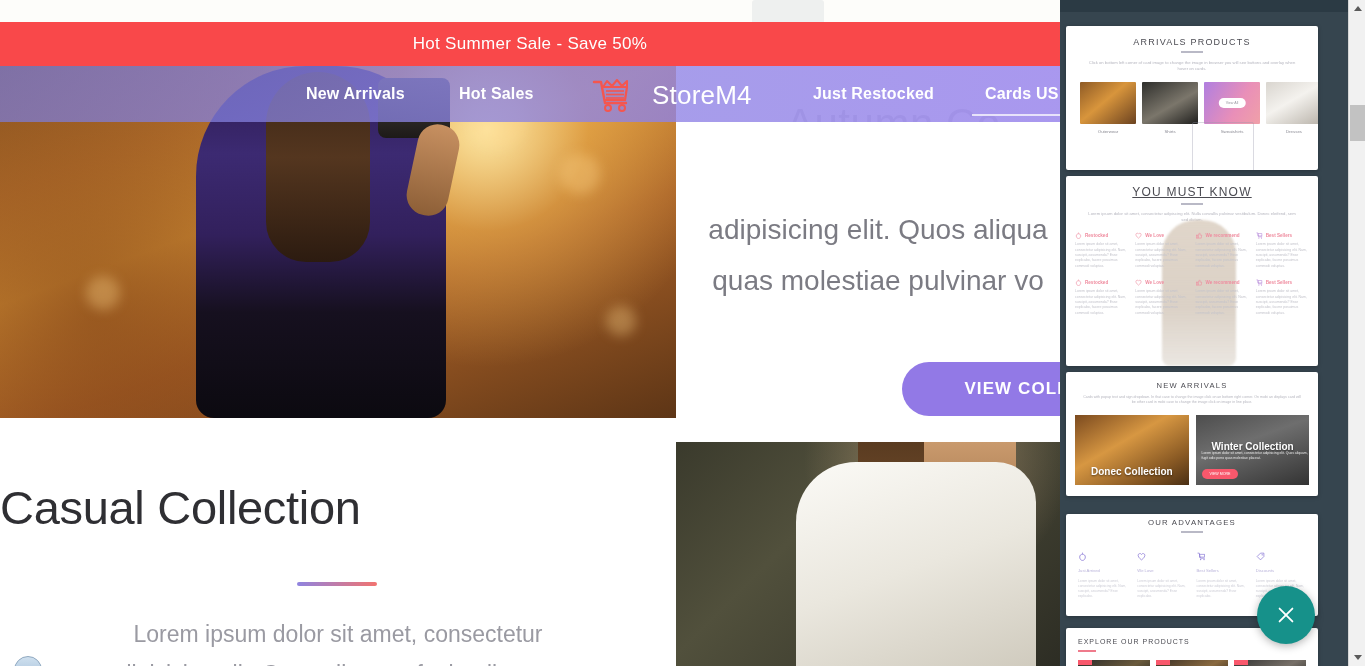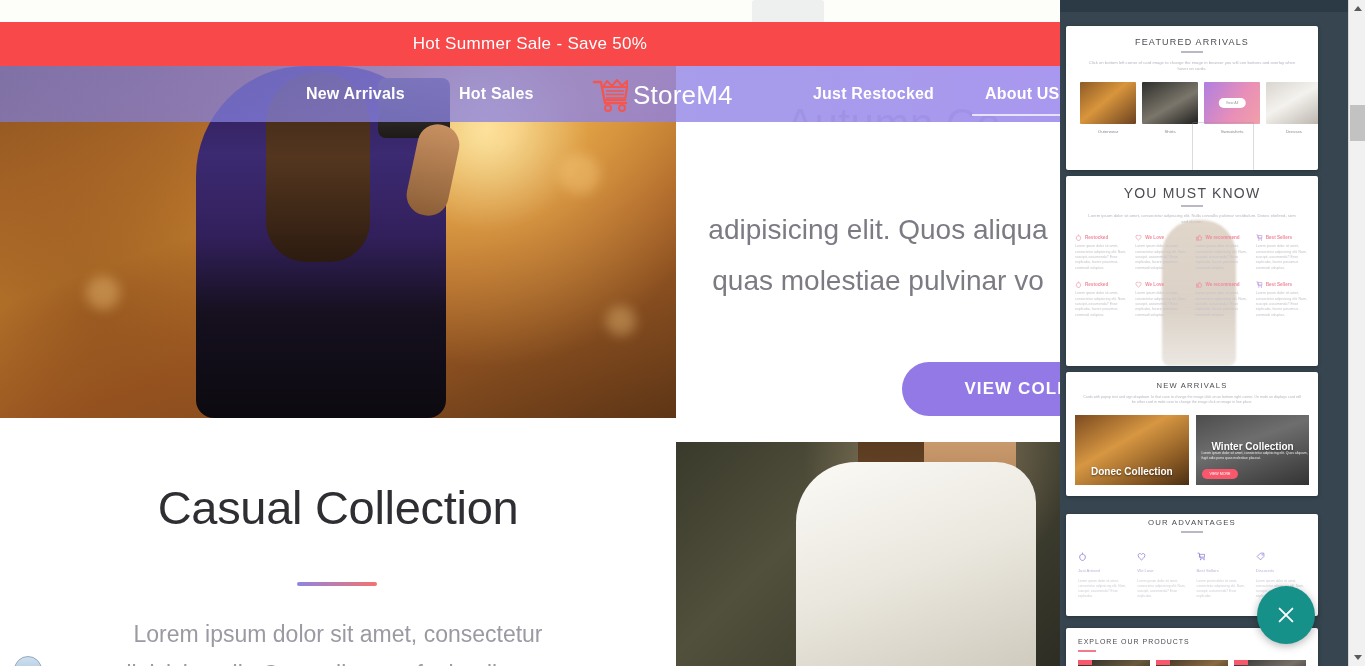--- a/index.html
+++ b/index.html
@@ -90,21 +90,21 @@
   #nav-new-arrivals{ left:306px; top:19px; }
   #nav-hot-sales{ left:459px; top:19px; }
   #nav-just-restocked{ left:813px; top:19px; }
   #nav-about-us{ left:985px; top:19px; }
   #nav-about-us-underline{
     position:absolute; left:972px; top:48px; width:88px; height:2px;
     background:rgba(255,255,255,.72);
   }
   #brand{
     position:absolute; left:592px; top:10px; height:38px;
-    display:flex; align-items:center; gap:1px; cursor:pointer;
+    display:flex; align-items:center; gap:20px; cursor:pointer;
   }
   #brand .brand-text{
     color:#ffffff; font-size:26px; font-weight:400; letter-spacing:.2px;
   }
   #cart-icon{ width:40px; height:36px; display:block; }
 
   
   #hero-ghost-title{
     position:absolute; left:786px; top:34px; z-index:4;
     font-size:42px; color:rgba(120,120,135,.30); white-space:nowrap;
@@ -128,21 +128,21 @@
     color:#fff; font-size:17px; font-weight:700; letter-spacing:1.1px;
     cursor:pointer; border:none;
   }
 
   
   #section-two{
     position:absolute; left:0; top:396px; width:1060px; height:248px;
     background:#fff;
   }
   #casual-title{
-    position:absolute; left:0; top:62px; width:676px; text-align:center;
+    position:absolute; left:0; top:62px; width:676px; text-align:left;
     font-size:47px; color:#2f2f33; font-weight:300; letter-spacing:-.3px;
   }
   #casual-divider{
     position:absolute; left:297px; top:560px; width:80px; height:4px;
     background:linear-gradient(90deg,#8f84e0 0%,#f2736f 100%);
     border-radius:2px;
   }
   #casual-text{
     position:absolute; left:0; top:196px; width:676px; text-align:center;
     font-size:23px; line-height:40px; color:#9a9aa2; font-weight:300;
@@ -223,21 +223,21 @@
     border-radius:7px; white-space:nowrap;
   }
   #ph-dresses{ background:linear-gradient(150deg,#d9d5cf 0%,#f4f2ee 45%,#b9b3aa 100%); }
   #featured-card-highlight{
     position:absolute; left:126px; top:96px; width:62px; height:60px;
     border:1px solid rgba(150,150,170,.35); border-radius:2px;
   }
 
   
   #card-must-know{ top:176px; height:190px; padding:9px 9px; position:relative; }
-  #card-must-know .blk-title{ font-size:14px; }
+  #card-must-know .blk-title{ font-size:12px;text-decoration:underline; }
   #card-must-know .blk-sub{ font-size:4.2px; margin-top:6px; padding:0 10px; }
   #mk-ghost{
     position:absolute; left:96px; top:44px; width:74px; height:146px;
     background:linear-gradient(180deg,rgba(214,200,184,.75) 0%,rgba(190,172,152,.55) 60%,rgba(205,195,182,.4) 100%);
     border-radius:34px 34px 8px 8px; filter:blur(1px);
   }
   .mk-grid{
     position:relative; display:grid; grid-template-columns:repeat(4,1fr);
     gap:7px; margin-top:9px; z-index:2;
   }
@@ -372,21 +372,21 @@
         <line x1="14" y1="17.5" x2="32" y2="17.5" stroke="#f4564f" stroke-width="1.6"></line>
         <line x1="14" y1="21" x2="32" y2="21" stroke="#f4564f" stroke-width="1.6"></line>
         <polyline points="11,10 15,4 20,9 25,3 30,9 35,4 35,10" fill="none" stroke="#f4564f" stroke-width="2" stroke-linejoin="round"></polyline>
         <circle cx="16" cy="31" r="3" fill="none" stroke="#f4564f" stroke-width="2"></circle>
         <circle cx="30" cy="31" r="3" fill="none" stroke="#f4564f" stroke-width="2"></circle>
       </svg>
       <span class="brand-text">StoreM4</span>
     </div>
 
     <a class="nav-link" id="nav-just-restocked">Just Restocked</a>
-    <a class="nav-link" id="nav-about-us">About US</a>
+    <a class="nav-link" id="nav-about-us">Cards US</a>
     <div id="nav-about-us-underline"></div>
   </nav>
 
   <div id="section-two">
     <div id="casual-title">Casual Collection</div>
     <div id="casual-text">
       <div>Lorem ipsum dolor sit amet, consectetur</div>
       <div>adipisicing elit. Quos aliquam, fugit odio porro</div>
     </div>
     <div id="section-two-photo">
@@ -398,21 +398,21 @@
 
   <div id="casual-divider"></div>
 </div>
 
 <div id="bottom-left-circle"></div>
 
 <aside id="block-panel">
   <div class="panel-bg-top"></div>
 
   <div class="block-card" id="card-featured">
-    <div class="blk-title">FEATURED ARRIVALS</div>
+    <div class="blk-title">ARRIVALS PRODUCTS</div>
     <div class="blk-rule"></div>
     <div class="blk-sub">Click on bottom left corner of card image to change the image in browser you will see buttons and overlay when hover on cards.</div>
     <div id="featured-thumbs">
       <div class="feat-thumb">
         <div class="ph" id="ph-outerwear"></div>
         <div class="lbl">Outerwear</div>
       </div>
       <div class="feat-thumb">
         <div class="ph" id="ph-shirts"></div>
         <div class="lbl">Shirts</div>

